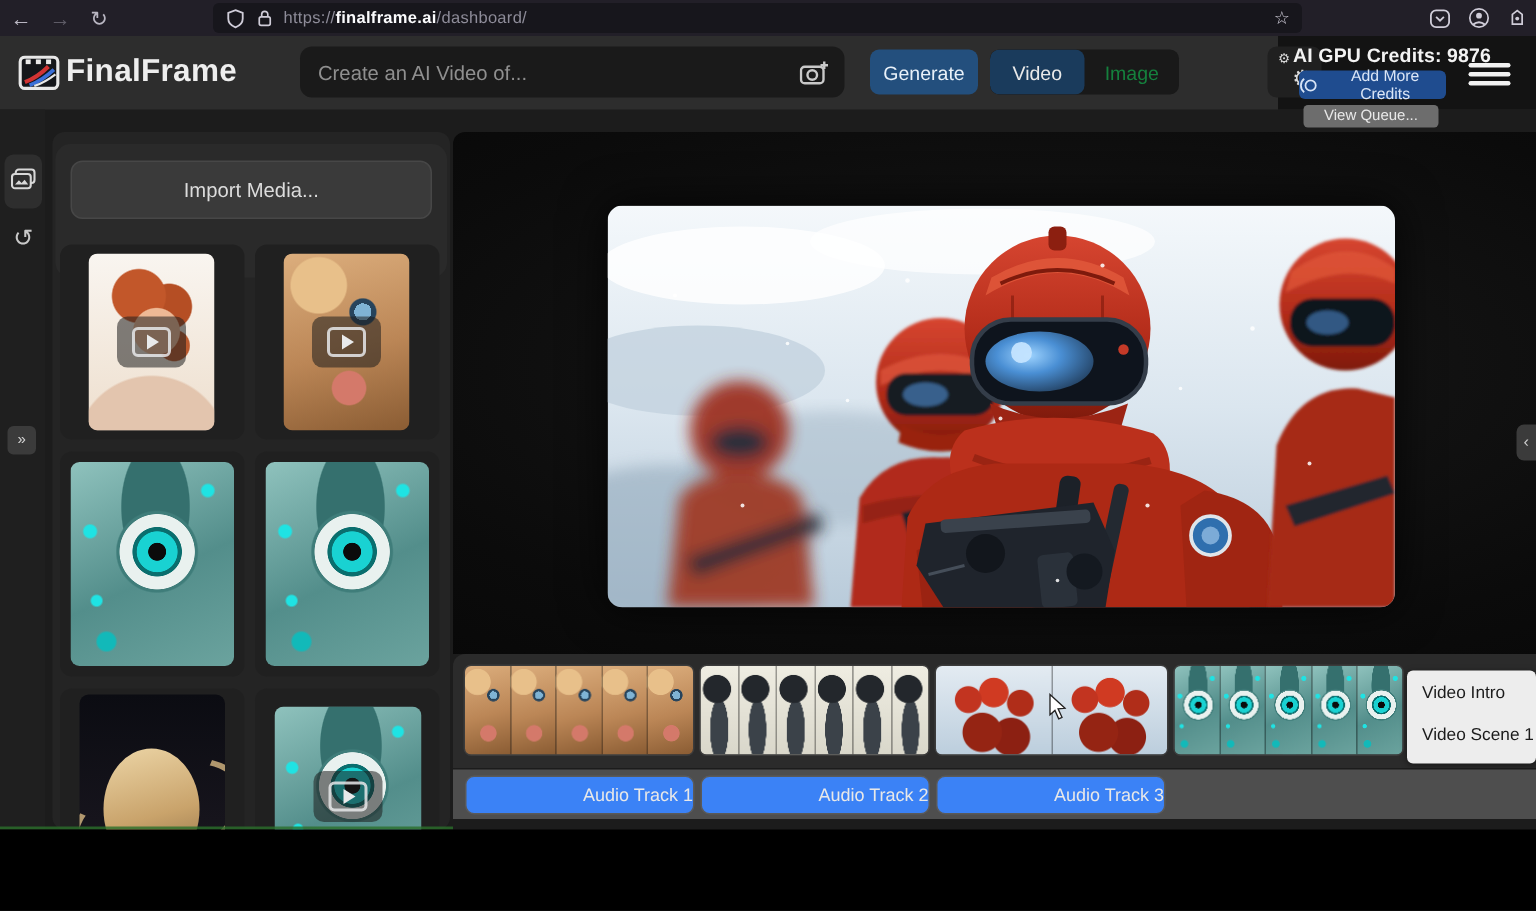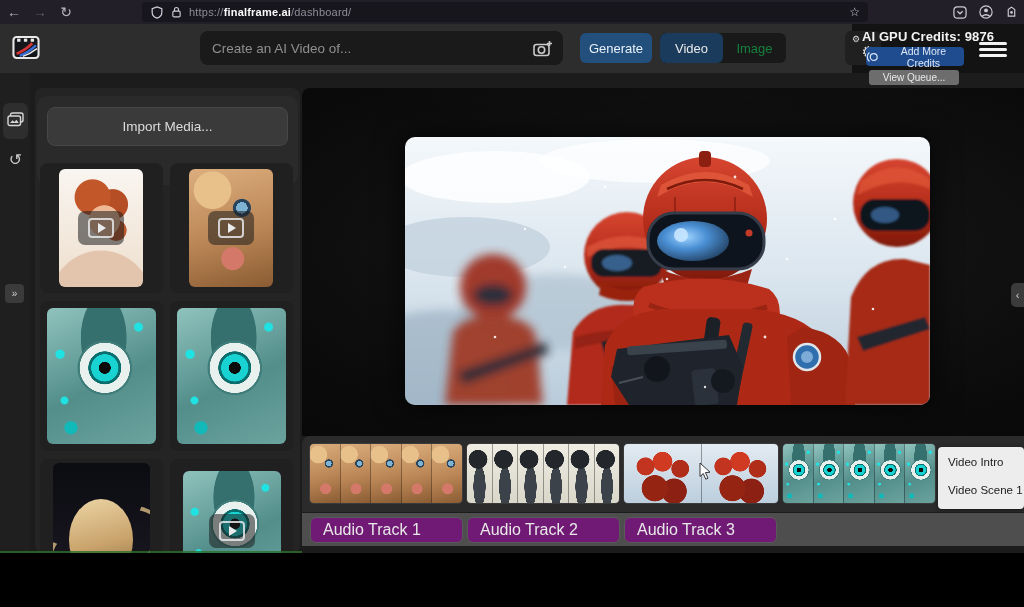--- a/index.html
+++ b/index.html
@@ -119,21 +119,21 @@
   .clip1 { left:8px;  width:152px; }
   .clip2 { left:165px; width:152px; }
   .clip3 { left:322px; width:154px; }
   .clip4 { left:481px; width:152px; }
   .cursor-arrow { position:absolute; left:396px; top:26px; z-index:5; pointer-events:none; }
   .scene-panel { position:absolute; left:636px; top:11px; width:86px; height:62px; background:#ededed; border-radius:4px; box-shadow:0 1px 4px rgba(0,0,0,.5);padding-left:40px; }
   .scene-label { position:absolute; left:10px; width:72px; font-size:11.5px; color:#1b1b1b; cursor:pointer; white-space:nowrap; }
   .scene-label.l1 { top:9px; } .scene-label.l2 { top:37px;text-align:right; }
 
   .audio-row { position:absolute; left:302px; top:513px; width:722px; height:33px; background:#4e4e4e; }
-  .audio-seg { position:absolute; top:4px; height:26px; background:#701a75; border:1px solid #5a5a5a; border-radius:6px; color:#e8e8e8; font-size:16px; line-height:24px; padding-left:12px; cursor:pointer; }
+  .audio-seg { position:absolute; top:4px; height:26px; background:#3b82f6; border:1px solid #5a5a5a; border-radius:6px; color:#e8e8e8; font-size:12px; line-height:24px; padding-left:12px; cursor:pointer;text-align:right; }
   .a1 { left:8px;  width:153px; } .a2 { left:165px; width:153px; } .a3 { left:322px; width:153px; }
 
   .green-line { position:absolute; left:0; top:551px; width:302px; height:2px; background:#2b6f2b; opacity:.8; z-index:4; }
   .bottom-black { position:absolute; left:0; top:553px; width:1024px; height:54px; background:#000; z-index:6; }
 </style>
 </head>
 <body>
 
 <div class="screen">
 
@@ -181,20 +181,21 @@
     <div class="brand">
       <svg width="28" height="23" viewBox="0 0 26 22">
         <rect x="1" y="1" width="24" height="20" rx="3" fill="#14161a" stroke="#e8e8e8" stroke-width="2"></rect>
         <rect x="4.5" y="2.5" width="3.2" height="3" fill="#e8e8e8"></rect>
           <rect x="11" y="2.5" width="3.2" height="3" fill="#e8e8e8"></rect>
           <rect x="17.5" y="2.5" width="3.2" height="3" fill="#e8e8e8"></rect>
         <path d="M4 17 Q12 14 19 7" stroke="#d23333" stroke-width="2.6" fill="none"></path>
         <path d="M7 19 Q15 16 22.5 9" stroke="#3a6fd8" stroke-width="2.4" fill="none"></path>
         <path d="M10 19.5 Q17 17 23.5 12" stroke="#e8e8e8" stroke-width="1.4" fill="none"></path>
       </svg>
+      <span class="brand-name">FinalFrame</span>
     </div>
 
     <div class="prompt-wrap">
       <input class="prompt-input" type="text" placeholder="Create an AI Video of..." style="">
       <button class="cam-btn">
         <svg width="20" height="17" viewBox="0 0 20 17">
             <rect x="1" y="4.5" width="15" height="11" rx="2.5" fill="none" stroke="#c9c9c9" stroke-width="1.6"></rect>
             <circle cx="8.5" cy="10" r="3.2" fill="none" stroke="#c9c9c9" stroke-width="1.6"></circle>
             <path d="M16.5 1 v5 M14 3.5 h5" stroke="#c9c9c9" stroke-width="1.6"></path>
           </svg>

